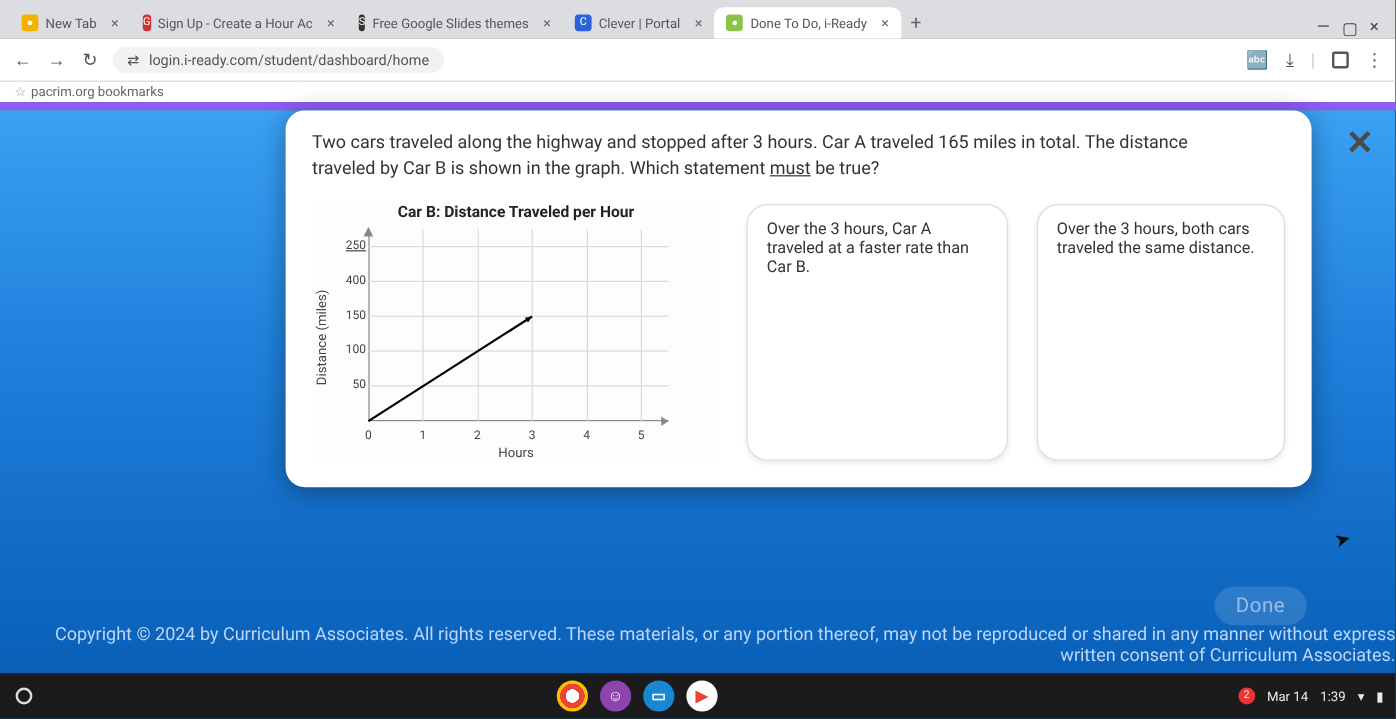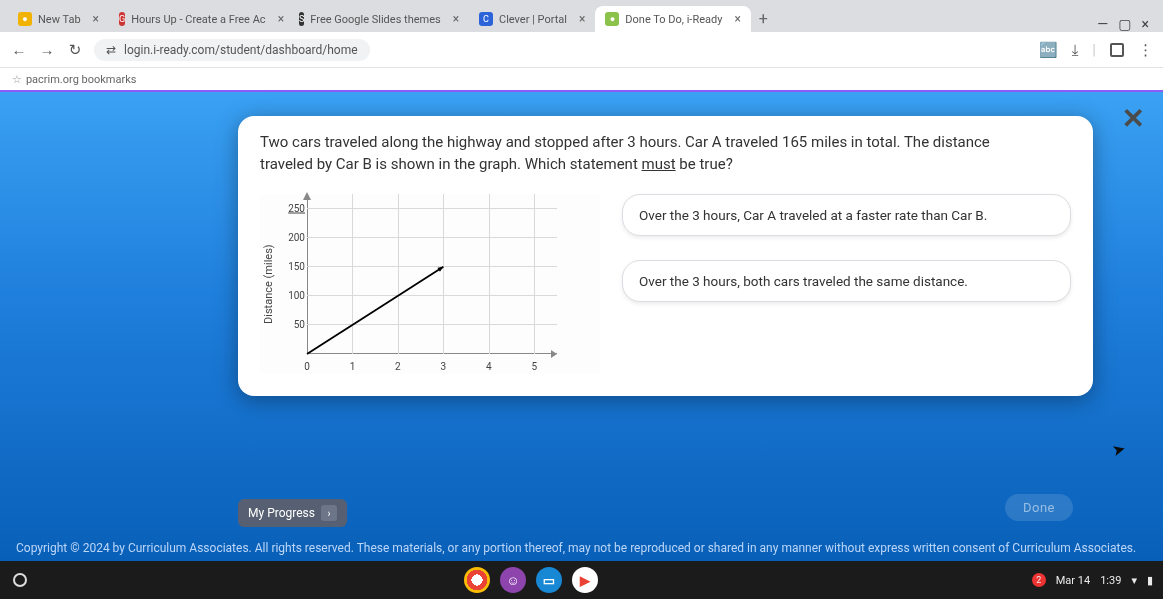--- a/index.html
+++ b/index.html
@@ -13,50 +13,50 @@
   .tab.active { background:#fff; }
   .newtab { color:#666; font-size:16px; padding:4px 8px; cursor:pointer; }
   .winctrl { margin-left:auto; display:flex; gap:10px; color:#444; font-size:14px; padding-right:6px; }
   .toolbar { background:#fff; height:36px; display:flex; align-items:center; padding:0 10px; gap:10px; border-bottom:1px solid #e3e3e3;}
   .navbtn { color:#555; font-size:15px; cursor:pointer; width:18px; text-align:center;}
   .omni { flex:0 0 auto; display:flex; align-items:center; gap:8px; background:#f1f2f4; border-radius:14px; padding:4px 12px; font-size:12px; color:#555; }
   .omni .siteicon{ font-size:12px; }
   .rightchrome { margin-left:auto; display:flex; align-items:center; gap:14px; color:#555; font-size:15px;}
   .rightchrome .sq { width:14px; height:14px; border:2px solid #555; border-radius:2px;}
   .rightchrome .kebab:before{content:"⋮";}
-  .bookmarks { background:#fff; height:24px; display:flex; align-items:center; padding:0 12px; font-size:11px; color:#666; border-bottom:2px solid #8b5cf6;}
+  .bookmarks { background:#fff; height:24px; display:flex; align-items:center; padding:0 12px; font-size:11px; color:#666; border-bottom:7px solid #8b5cf6;}
   .bookmarks .bm{ display:flex; align-items:center; gap:4px; cursor:pointer;}
   .bookmarks .bm:before{ content:"☆"; color:#999;}
   
   .page { flex:1; position:relative; background:linear-gradient(180deg,#3aa1f3 0%, #1f7fdc 40%, #055bb3 100%); }
-  .card { position:absolute; top:24px; left:238px; right:70px; background:#fff; border-radius:16px; box-shadow:0 4px 22px rgba(0,0,0,.35); padding:16px 22px 22px 22px; }
+  .card { position:absolute; top:0; left:238px; right:70px; background:#fff; border-radius:16px; box-shadow:0 4px 22px rgba(0,0,0,.35); padding:16px 22px 22px 22px; }
   .closeX { position:absolute; top:10px; right:18px; font-size:28px; font-weight:900; color:#4b4b4b; cursor:pointer;}
   .question { font-size:15px; color:#333; line-height:1.45; padding-right:30px; }
   .question .underline{ text-decoration:underline; }
   .body { display:flex; gap:22px; margin-top:18px; }
   .chartpanel { flex:0 0 340px; background:#fdfdfd; }
   .charttitle { font-weight:700; font-size:13px; color:#222; text-align:center; margin-bottom:6px;}
   .chartwrap{ display:flex; }
   .ylabel{ writing-mode:vertical-rl; transform:rotate(180deg); font-size:11px; color:#444; text-align:center; padding:0 2px;}
   .plot{ position:relative; width:280px; height:180px; }
   .grid{ position:absolute; left:30px; top:0; right:0; bottom:20px; border-left:1px solid #888; border-bottom:1px solid #888;}
   .hline{ position:absolute; left:30px; right:0; height:1px; background:#d9d9d9;}
   .vline{ position:absolute; top:0; bottom:20px; width:1px; background:#d9d9d9;}
   .ytick{ position:absolute; right:252px; font-size:10px; color:#444; transform:translateY(-50%);}
   .xtick{ position:absolute; bottom:2px; font-size:10px; color:#444; transform:translateX(-50%);}
   .xlabel{ text-align:center; font-size:11px; color:#444; margin-top:0;}
   svg.line{ position:absolute; left:30px; top:0; }
-  .answers{ flex:1; display:flex; flex-direction:column; gap:24px; }
+  .answers{ flex:1; display:flex; flex-direction:row; gap:24px; }
   .option{ background:#fff; border:1px solid #dcdce2; border-radius:18px; padding:12px 16px; font-size:13.5px; color:#333; box-shadow:0 2px 4px rgba(0,0,0,.08); cursor:pointer; }
   .cursor-img{ position:absolute; right:38px; bottom:140px; font-size:16px; color:#0b0b0b; transform:rotate(-15deg);}
   .progress { position:absolute; left:238px; bottom:72px; }
   .progress button{ background:#576072; color:#fff; border:none; border-radius:6px; padding:6px 10px; font-size:12px; display:flex; align-items:center; gap:6px; cursor:pointer;}
   .progress .chev{ background:#6d7688; width:16px; height:16px; display:flex; align-items:center; justify-content:center; border-radius:3px; font-size:10px;}
-  .donebtn{ position:absolute; right:90px; bottom:78px; background:rgba(120,170,220,.3); color:rgba(255,255,255,.5); padding:6px 18px; border-radius:18px; font-size:13px; letter-spacing:.5px;}
-  .copyright{ position:absolute; left:0; right:0; bottom:44px; text-align:left; font-size:12px; color:#bcd6f7;padding-left:16px; }
+  .donebtn{ position:absolute; right:74px; bottom:78px; background:rgba(120,170,220,.3); color:rgba(255,255,255,.5); padding:6px 18px; border-radius:18px; font-size:17px; letter-spacing:.5px;}
+  .copyright{ position:absolute; left:0; right:0; bottom:44px; text-align:right; font-size:15px; color:#bcd6f7;padding-left:16px; }
   
   .shelf{ position:absolute; left:0; right:0; bottom:0; height:38px; background:#1b1b1b; display:flex; align-items:center; }
   .shelf .left{ width:40px; display:flex; justify-content:center;}
   .shelf .left .circ{ width:14px;height:14px;border:2px solid #ddd;border-radius:50%;}
   .shelf .center{ flex:1; display:flex; justify-content:center; gap:10px;}
   .appicon{ width:26px; height:26px; border-radius:50%; display:flex; align-items:center; justify-content:center; font-size:13px; font-weight:700; color:#fff;}
   .shelf .right{ padding:0 10px; display:flex; align-items:center; gap:10px; color:#eaeaea; font-size:11px;}
   .shelf .right .badge{ background:#e33; width:14px; height:14px; border-radius:50%; font-size:9px; display:flex; align-items:center; justify-content:center;}
 </style>
 </head>
@@ -65,21 +65,21 @@
 <div class="chrome">
 
   <div class="tabstrip">
     <div class="tab">
       <span class="favicon" style="background:#f2b200">●</span>
       <span>New Tab</span>
       <span class="tclose">×</span>
     </div>
     <div class="tab">
       <span class="favicon" style="background:#c33">G</span>
-      <span>Hours Up - Create a Free Ac</span>
+      <span>Sign Up - Create a Hour Ac</span>
       <span class="tclose">×</span>
     </div>
     <div class="tab">
       <span class="favicon" style="background:#333">S</span>
       <span>Free Google Slides themes</span>
       <span class="tclose">×</span>
     </div>
     <div class="tab">
       <span class="favicon" style="background:#2a64d8">C</span>
       <span>Clever | Portal</span>
@@ -125,32 +125,33 @@
     <span class="closeX">✕</span>
 
     <div class="card">
       <p class="question">
         <span>Two cars traveled along the highway and stopped after 3 hours. Car A traveled 165 miles in total. The distance traveled by Car B is shown in the graph. Which statement </span><span class="underline">must</span><span> be true?</span>
       </p>
 
       <div class="body">
 
         <div class="chartpanel">
+          <div class="charttitle">Car B: Distance Traveled per Hour</div>
           <div class="chartwrap">
             <div class="ylabel">Distance (miles)</div>
             <div class="plot" id="plot">
               <div class="grid"></div>
             <div class="hline" style="top: 130.909px;"></div>
                 <div class="ytick" style="top: 130.909px;">50</div>
                 <div class="hline" style="top: 101.818px;"></div>
                 <div class="ytick" style="top: 101.818px;">100</div>
                 <div class="hline" style="top: 72.7273px;"></div>
                 <div class="ytick" style="top: 72.7273px;">150</div>
                 <div class="hline" style="top: 43.6364px;"></div>
-                <div class="ytick" style="top: 43.6364px;">200</div>
+                <div class="ytick" style="top: 43.6364px;">400</div>
                 <div class="hline" style="top: 14.5455px;"></div>
                 <div class="ytick" style="top: 14.5455px; text-decoration: underline;">250</div>
                 <div class="xtick" style="left: 30px;">0</div>
                 <div class="vline" style="left: 75.4545px;"></div>
                 <div class="xtick" style="left: 75.4545px;">1</div>
                 <div class="vline" style="left: 120.909px;"></div>
                 <div class="xtick" style="left: 120.909px;">2</div>
                 <div class="vline" style="left: 166.364px;"></div>
                 <div class="xtick" style="left: 166.364px;">3</div>
                 <div class="vline" style="left: 211.818px;"></div>
@@ -158,37 +159,32 @@
                 <div class="vline" style="left: 257.273px;"></div>
                 <div class="xtick" style="left: 257.273px;">5</div>
                 <svg class="line" width="250" height="160" style="overflow: visible;">
                   <line x1="0" y1="160" x2="136.36363636363635" y2="72.72727272727273" stroke="#000" stroke-width="1.8"></line>
                   <polygon points="136.36363636363635,72.72727272727273 132.9684407438146,77.6742563236821 130.44943198129616,73.738305132247" fill="#000"></polygon>
                   <polygon points="250,160 244,156 244,164" fill="#888"></polygon>
                   <polygon points="0,-2 -4,6 4,6" fill="#888"></polygon>
                 </svg>
               </div>
           </div>
+          <div class="xlabel">Hours</div>
         </div>
 
         <div class="answers">
           <div class="option">Over the 3 hours, Car A traveled at a faster rate than Car B.</div>
           <div class="option">Over the 3 hours, both cars traveled the same distance.</div>
         </div>
       </div>
     </div>
 
     <div class="cursor-img">➤</div>
 
-    <div class="progress">
-      <button>
-        <span>My Progress</span>
-        <span class="chev">›</span>
-      </button>
-    </div>
     <div class="donebtn">Done</div>
 
     <div class="copyright">Copyright © 2024 by Curriculum Associates. All rights reserved. These materials, or any portion thereof, may not be reproduced or shared in any manner without express written consent of Curriculum Associates.</div>
 
     <div class="shelf">
       <div class="left">
           <div class="circ"></div>
         </div>
       <div class="center">
         <div class="appicon" style="background:radial-gradient(circle,#fff 30%,#ea4335 31% 55%,#fbbc05 56% 75%,#34a853 76%)"></div>

